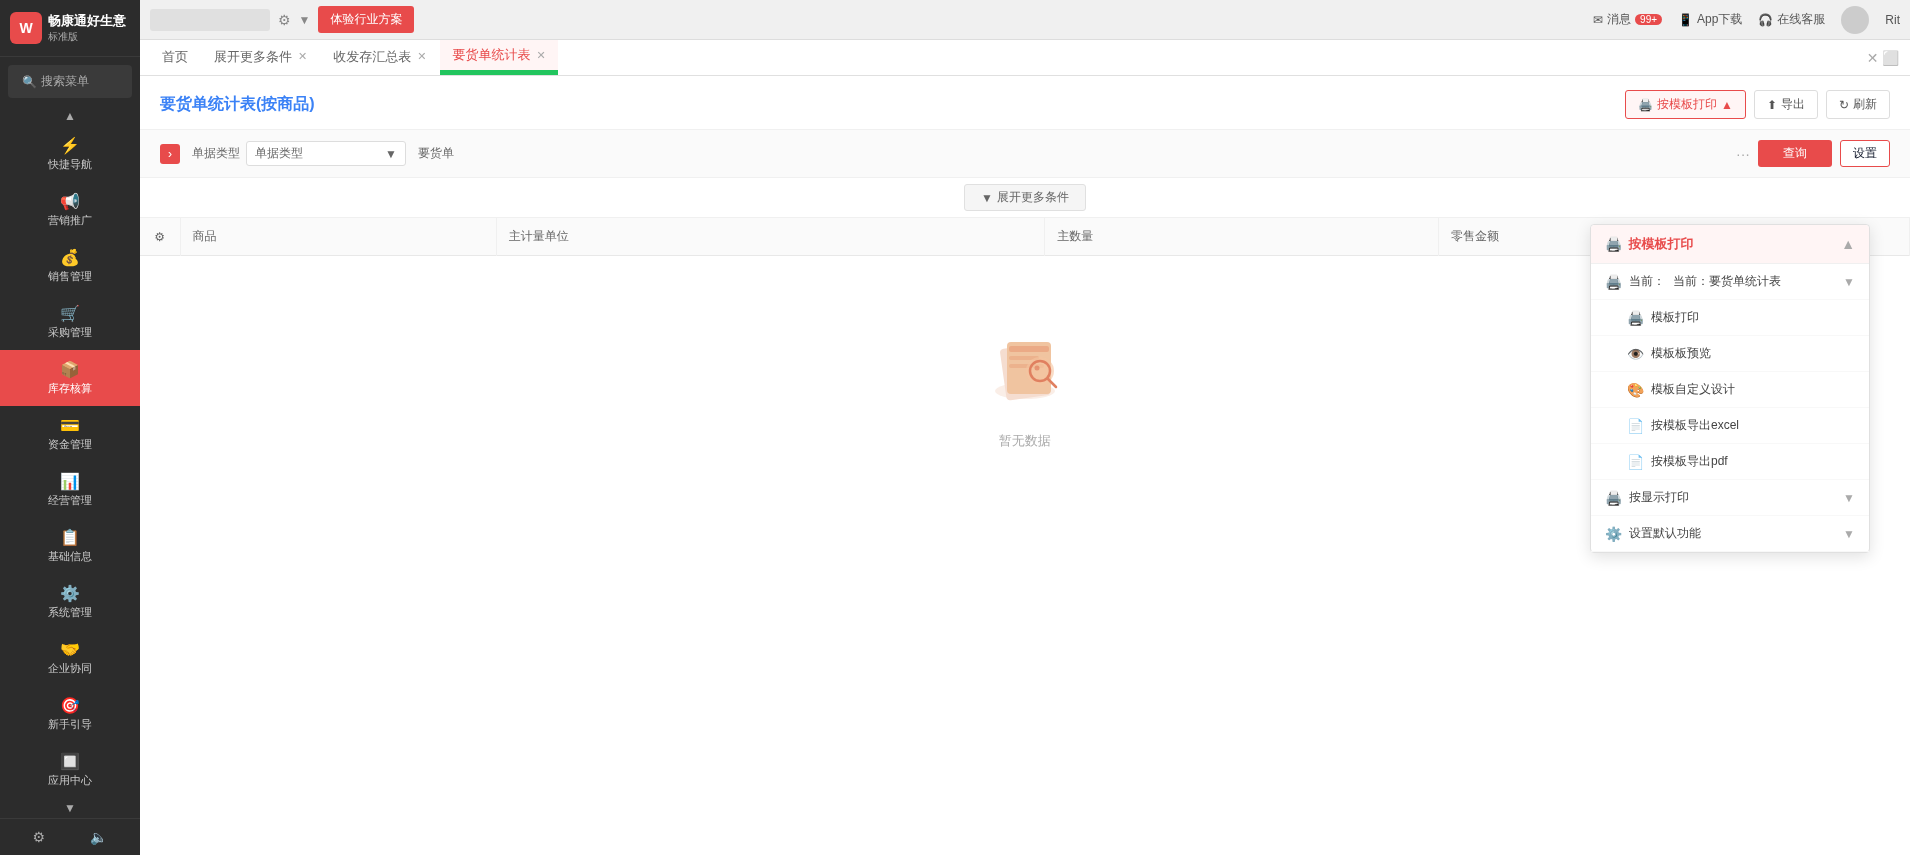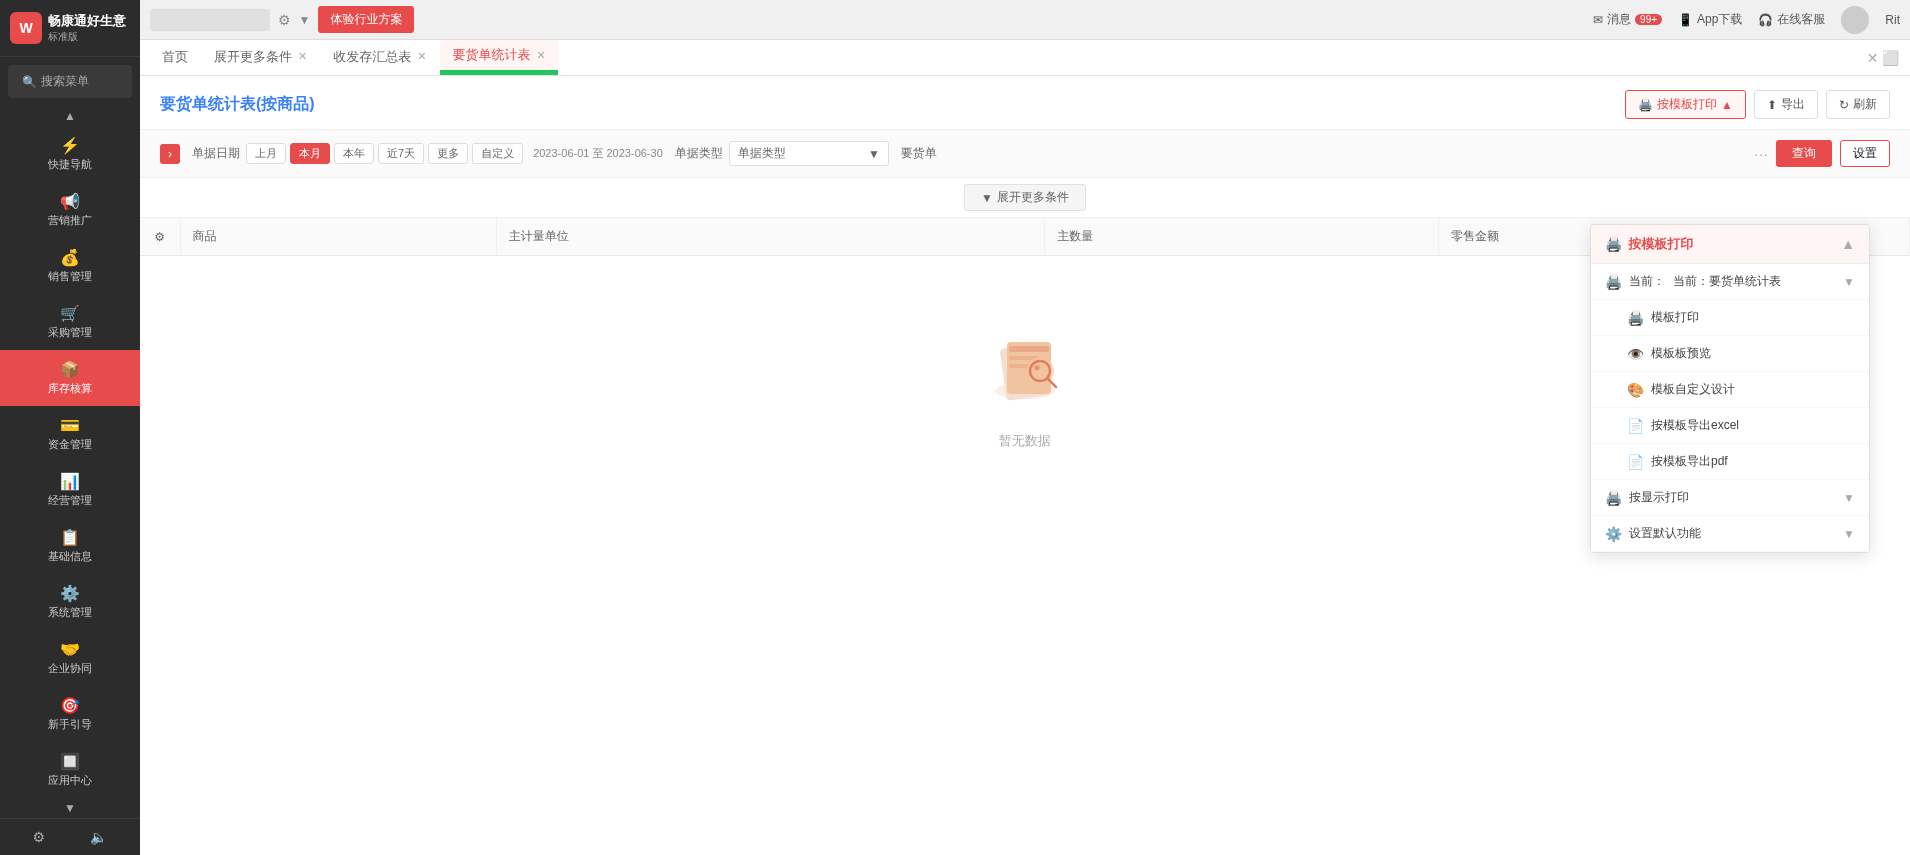--- a/index.html
+++ b/index.html
@@ -175,21 +175,21 @@
       border: 1px solid #ddd;
       background: white;
       border-radius: 3px;
       font-size: 12px;
       color: #555;
       cursor: pointer;
     }
     .toolbar-btn.active, .toolbar-btn:hover { background: #fff5f5; border-color: #e84b4b; color: #e84b4b; }
     .toolbar-btn-primary {
       background: #e84b4b; color: white;
-      border: none; padding: 5px 16px;
+      border: none; padding: 5px 25px;
       border-radius: 3px; cursor: pointer; font-size: 12px;
     }
     .toolbar-btn-outline {
       background: white; color: #0f172a;
       border: 1px solid #e84b4b; padding: 4px 12px;
       border-radius: 3px; cursor: pointer; font-size: 12px;
     }
 
     
     .filter-bar {
@@ -472,32 +472,20 @@
         </button>
         <button class="toolbar-btn">
           <span>↻</span>
           <span>刷新</span>
         </button>
       </div>
     </div>
 
     <div class="filter-bar">
       <button class="filter-expand-btn">›</button>
-      <div class="filter-group">
-        <span class="filter-label">单据日期</span>
-        <div class="date-btns">
-          <button class="date-btn">上月</button>
-          <button class="date-btn active">本月</button>
-          <button class="date-btn">本年</button>
-          <button class="date-btn">近7天</button>
-          <button class="date-btn">更多</button>
-          <button class="date-btn">自定义</button>
-        </div>
-        <span class="date-range">2023-06-01 至 2023-06-30</span>
-      </div>
       <div class="filter-group">
         <span class="filter-label">单据类型</span>
         <div class="filter-select">
           <span>单据类型</span>
           <span style="margin-left:auto;">▼</span>
         </div>
       </div>
       <div class="filter-group">
         <span class="filter-label">要货单</span>
       </div>

